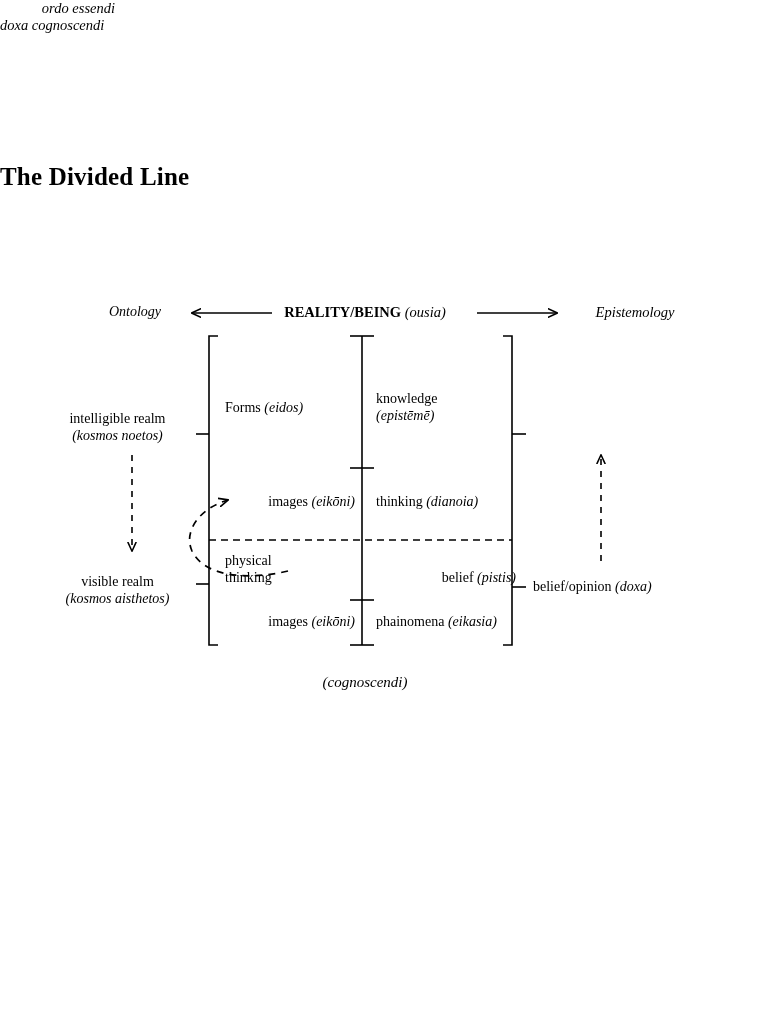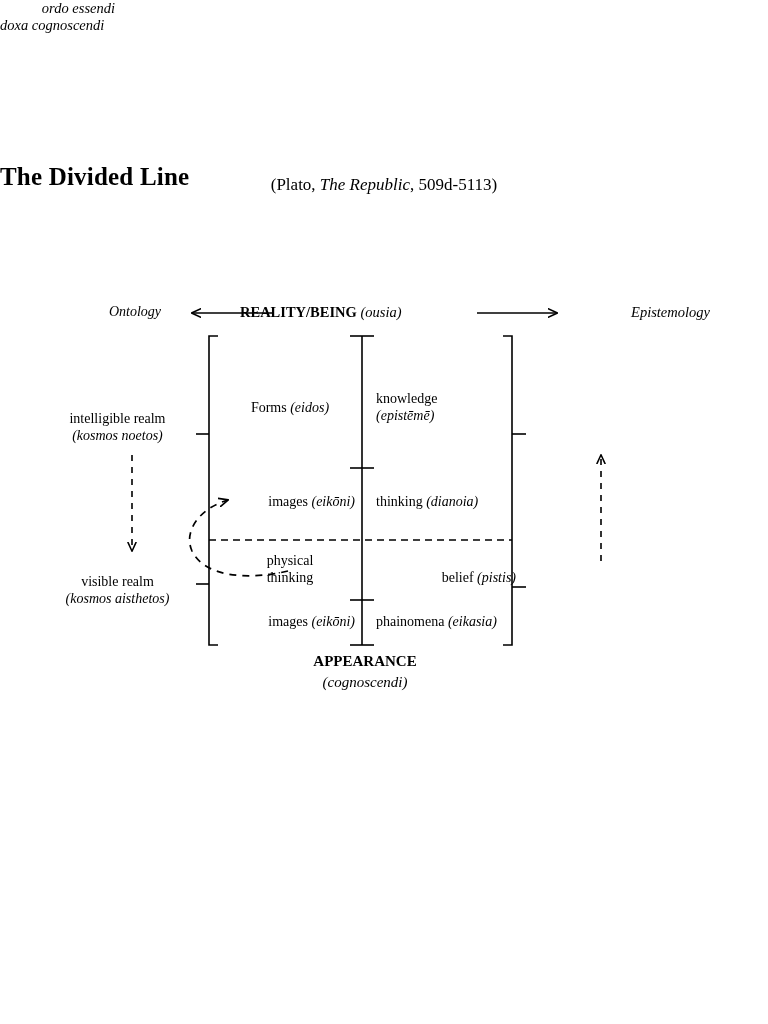--- a/index.html
+++ b/index.html
@@ -49,30 +49,30 @@
     left: 70px; top: 304px;
     width: 130px;
     text-align: center;
     font-size: 14px;
     font-style: italic;
   }
   #hdr-reality {
     position: absolute;
     left: 240px; top: 304px;
     width: 250px;
-    text-align: left;
+    text-align: center;
     font-size: 14.5px;
     font-weight: bold;
   }
   #hdr-reality .it { font-style: italic; font-weight: normal; }
   #hdr-epistemology {
     position: absolute;
     left: 560px; top: 304px;
     width: 150px;
-    text-align: right;
+    text-align: center;
     font-size: 14.5px;
     font-style: italic;
   }
 
   
   .side-label {
     position: absolute;
     font-size: 14px;
     line-height: 17px;
   }
@@ -114,25 +114,25 @@
   }
 
   
   .cell {
     position: absolute;
     font-size: 14px;
     line-height: 17px;
   }
   .cell .it { font-style: italic; }
 
-  #cell-forms      { left: 225px; top: 399px; width: 130px; text-align: center; }
+  #cell-forms      { left: 225px; top: 399px; width: 130px; text-align: left; }
   #cell-knowledge  { left: 376px; top: 390px; width: 140px; text-align: left; }
   #cell-imagesA    { left: 225px; top: 493px; width: 130px; text-align: right; }
   #cell-thinking   { left: 376px; top: 493px; width: 140px; text-align: left; }
-  #cell-physical   { left: 225px; top: 552px; width: 130px; text-align: center; }
+  #cell-physical   { left: 225px; top: 552px; width: 130px; text-align: left; }
   #cell-belief     { left: 376px; top: 569px; width: 140px; text-align: right; }
   #cell-imagesB    { left: 225px; top: 613px; width: 130px; text-align: right; }
   #cell-conjecture { left: 376px; top: 613px; width: 140px; text-align: left; }
 
   
   #ftr-appearance {
     position: absolute;
     left: 240px; top: 653px;
     width: 250px;
     text-align: center;
@@ -156,38 +156,38 @@
     height: 1024px;
     pointer-events: none;
   }
 </style>
 </head>
 <body>
 
 <div id="page">
 
   <div id="title">The Divided Line</div>
-  <div id="subtitle"><span>(Plato, </span><span class="it">The Republic</span><span>, 509d-5113)</span></div>
 
   <div id="hdr-ontology">Ontology</div>
   <div id="hdr-reality"><span>REALITY/BEING</span>
     <span class="it">(ousia)</span></div>
   <div id="hdr-epistemology">Epistemology</div>
 
   <div class="side-label" id="lbl-intelligible">
     <span>intelligible realm</span><br>
     <span class="it">(kosmos noetos)</span>
   </div>
 
   <div class="side-label" id="lbl-visible">
     <span>visible realm</span><br>
     <span class="it">(kosmos aisthetos)</span>
   </div>
 
 
+  <div class="side-label" id="lbl-doxa"><span>belief/opinion </span><span class="it">(doxa)</span></div>
 
   <div id="lbl-ordo-essendi">ordo essendi</div>
   <div id="lbl-ordo-cognoscendi">doxa cognoscendi</div>
 
   <div class="cell" id="cell-forms"><span>Forms </span><span class="it">(eidos)</span></div>
 
   <div class="cell" id="cell-knowledge">
     <span>knowledge</span><br>
     <span class="it">(epistēmē)</span>
   </div>
@@ -200,21 +200,20 @@
     <span>physical</span><br>
     <span>thinking</span>
   </div>
 
   <div class="cell" id="cell-belief"><span>belief </span><span class="it">(pistis)</span></div>
 
   <div class="cell" id="cell-imagesB"><span>images </span><span class="it">(eikōni)</span></div>
 
   <div class="cell" id="cell-conjecture"><span>phainomena </span><span class="it">(eikasia)</span></div>
 
-  <div id="ftr-appearance">APPEARANCE</div>
   <div id="ftr-phainomena">(cognoscendi)</div>
 
   <svg id="graphics" viewBox="0 0 768 1024" width="768" height="1024">
     <defs>
       <marker id="arrowOpen" viewBox="0 0 10 10" refX="9" refY="5" markerWidth="7" markerHeight="7" orient="auto-start-reverse">
         <path d="M 0 0.6 L 9.5 5 L 0 9.4" fill="none" stroke="#000" stroke-width="1.4" stroke-linecap="round" stroke-linejoin="round"></path>
       </marker>
       <marker id="arrowOpenSm" viewBox="0 0 10 10" refX="9" refY="5" markerWidth="6" markerHeight="6" orient="auto-start-reverse">
         <path d="M 0 0.8 L 9.3 5 L 0 9.2" fill="none" stroke="#000" stroke-width="1.6" stroke-linecap="round" stroke-linejoin="round"></path>
       </marker>

